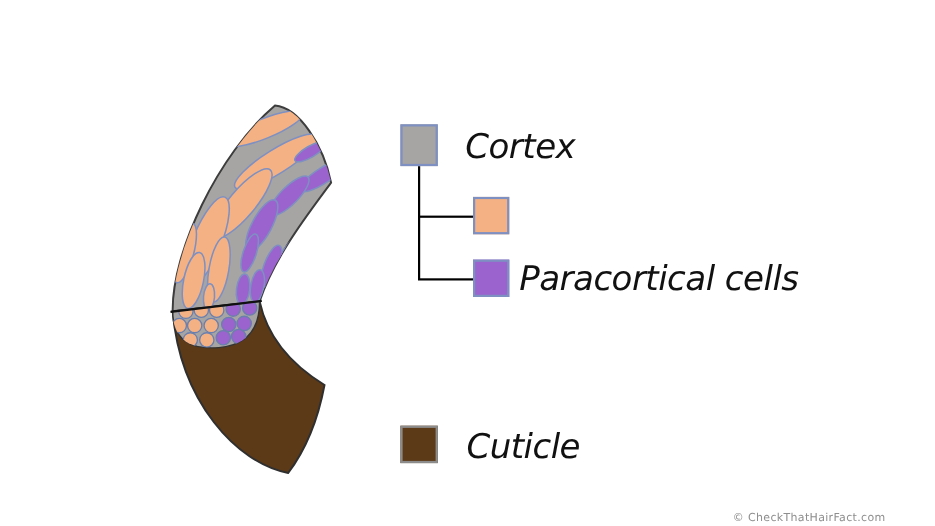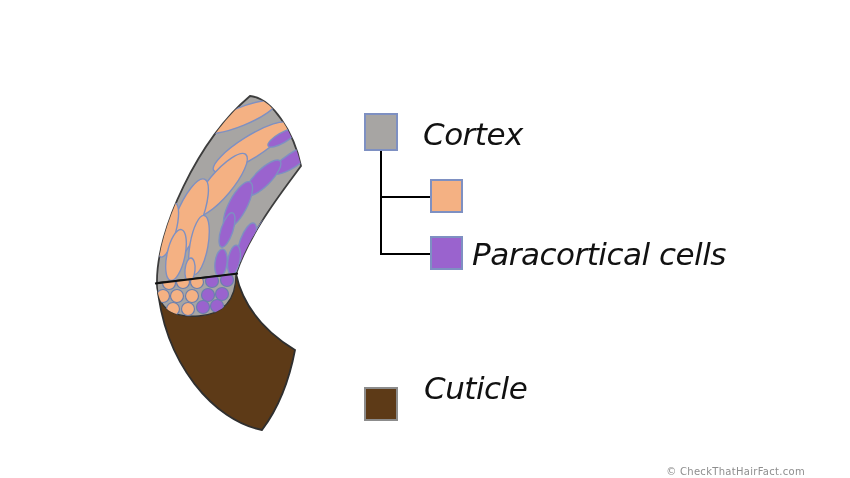--- a/index.html
+++ b/index.html
@@ -94,16 +94,16 @@
   <div class="connector" style="left:380px;top:175.5px;width:50px;height:2px;"></div>
   <div class="connector" style="left:380px;top:232.5px;width:50px;height:2px;"></div>
 
   <div class="legend-square" style="left: 364px; top: 93px; width: 34px; height: 38px; background-color: rgb(167, 165, 163);"></div>
   <div class="legend-square" style="left: 430px; top: 159px; width: 33px; height: 34px; background-color: rgb(244, 177, 131);"></div>
   <div class="legend-square" style="left: 430px; top: 216px; width: 33px; height: 34px; background-color: rgb(154, 99, 206);"></div>
   <div class="legend-square gray-border" style="left: 364px; top: 367px; width: 34px; height: 34px; background-color: rgb(93, 58, 23);"></div>
 
   <div class="legend-label" style="left:423px;top:96px;">Cortex</div>
   <div class="legend-label" style="left:472px;top:216px;text-align:center;">Paracortical cells</div>
-  <div class="legend-label" style="left:424px;top:350px;">Cuticle</div>
+  <div class="legend-label" style="left:424px;top:368px;">Cuticle</div>
 
   <div class="watermark" style="right:45px;top:446px;">© CheckThatHairFact.com</div>
 </div>
 
 </body></html>

